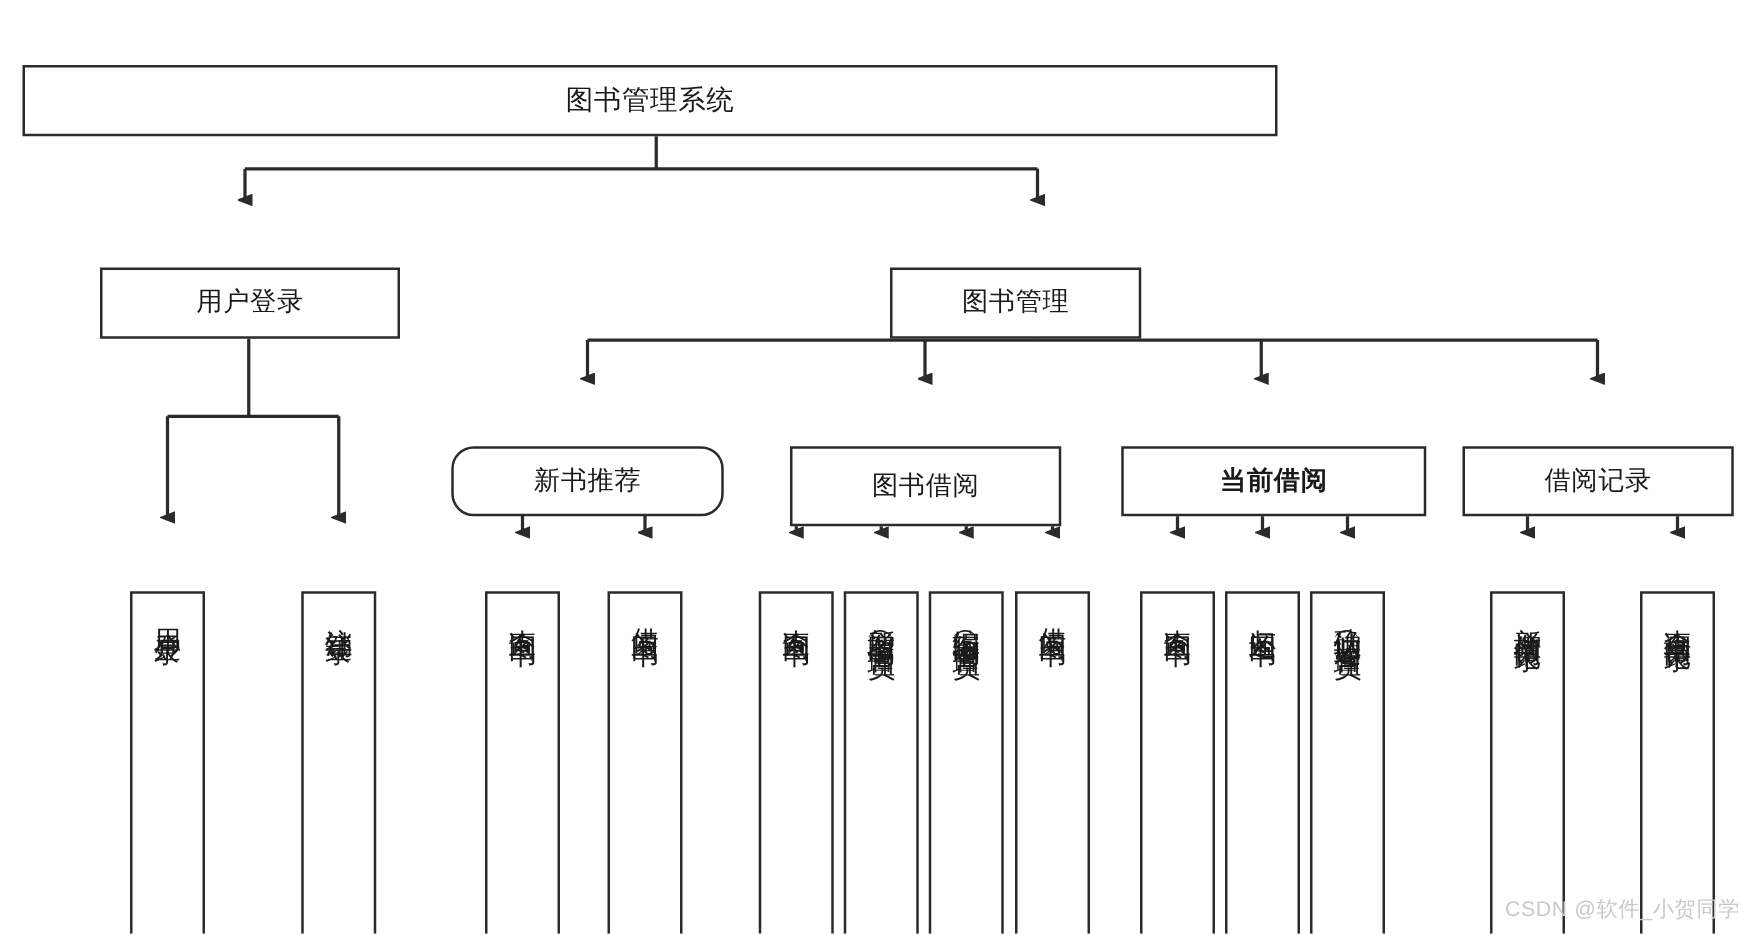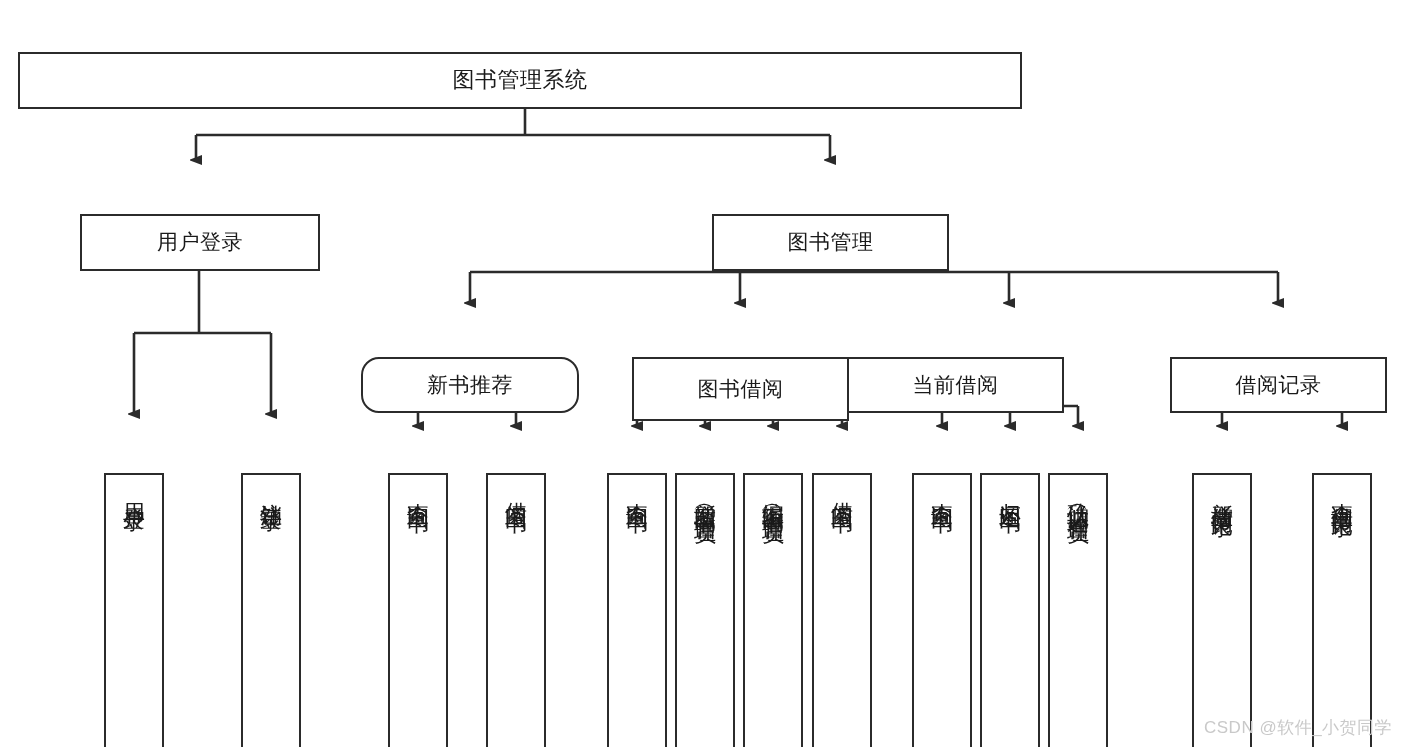--- a/index.html
+++ b/index.html
@@ -126,33 +126,33 @@
   </svg>
 
   <div class="node horizontal root" style="left:18px; top:12px; width:1004px; height:57px;">
     <span class="node-label">图书管理系统</span>
   </div>
 
   <div class="node horizontal" style="left:80px; top:174px; width:240px; height:57px;">
     <span class="node-label">用户登录</span>
   </div>
 
-  <div class="node horizontal" style="left:712px; top:174px; width:237px; height:57px;">
+  <div class="node horizontal" style="left:712px; top:174px; width:201px; height:57px;">
     <span class="node-label">图书管理</span>
   </div>
 
   <div class="node horizontal" style="left:361px; top:317px; width:218px; height:56px;border-radius:18px;">
     <span class="node-label">新书推荐</span>
   </div>
 
   <div class="node horizontal" style="left:632px; top:317px; width:217px; height:64px;">
     <span class="node-label">图书借阅</span>
   </div>
 
-  <div class="node horizontal" style="left:847px; top:317px; width:217px; height:56px;">
+  <div class="node horizontal" style="left:897px; top:317px; width:244px; height:56px;font-weight:bold;">
     <span class="node-label">当前借阅</span>
   </div>
 
   <div class="node horizontal" style="left:1170px; top:317px; width:217px; height:56px;">
     <span class="node-label">借阅记录</span>
   </div>
 
   <div class="node vertical" style="left:104px; top:433px; width:60px; height:302px;">
     <span class="node-label">用户登录</span>
   </div>

